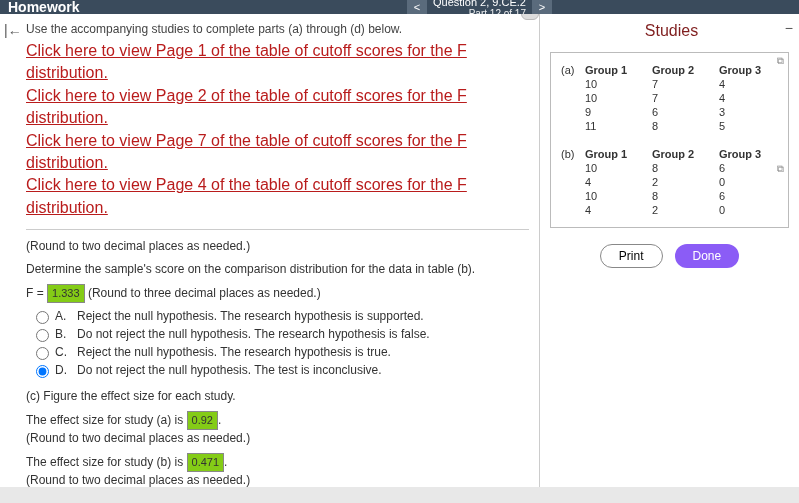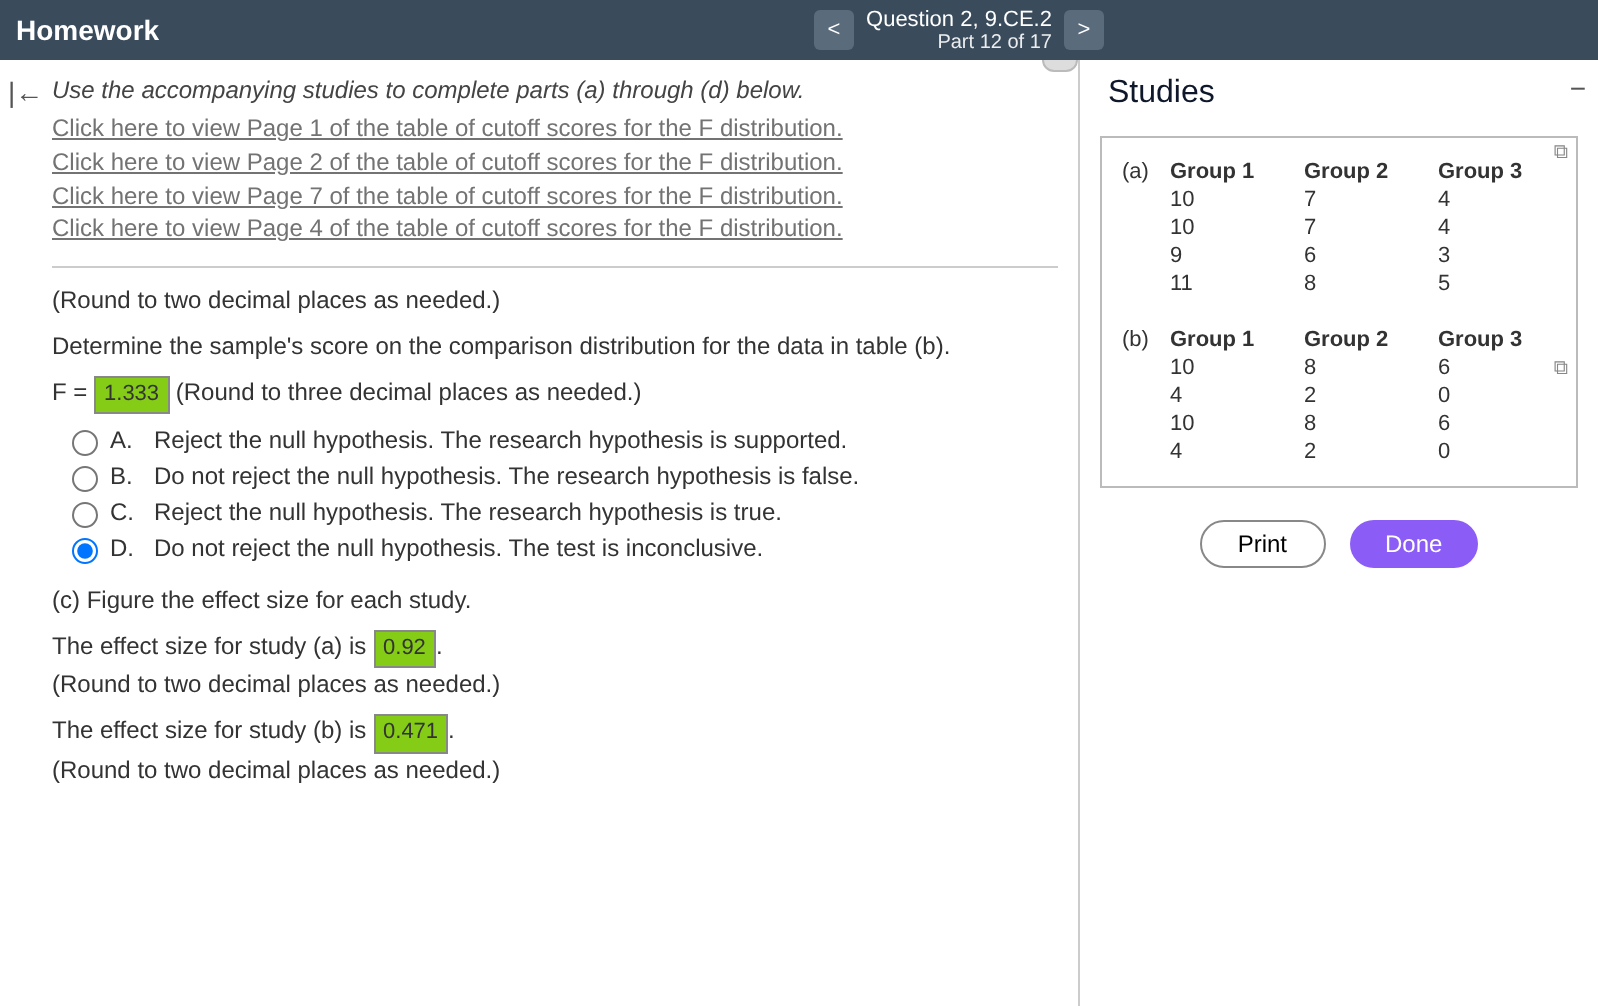--- a/index.html
+++ b/index.html
@@ -1,40 +1,40 @@
 <!DOCTYPE html>
 <html><head>
 <meta charset="utf-8">
 <style>
 * { box-sizing: border-box; margin: 0; padding: 0; }
 body { font-family: Arial, sans-serif; font-size: 12px; color: #333; background: #e8e8e8; width: 799px; height: 503px; overflow: hidden; position: relative; }
-.header { background: #3a4b5c; color: #fff; display: flex; align-items: center; height: 30px; padding: 0 8px; }
+.header { background: #3a4b5c; color: #fff; display: flex; align-items: center; height: 14px; padding: 0 8px; }
 .header-title { font-size: 14px; font-weight: bold; flex: 0 0 160px; }
 .header-center { flex: 1; display: flex; align-items: center; justify-content: center; gap: 6px; }
 .nav-btn { background: #5a6b7c; color: #fff; border: none; width: 20px; height: 20px; border-radius: 3px; cursor: pointer; font-size: 11px; }
 .qlabel { font-size: 11px; text-align: center; }
 .qlabel .small { font-size: 10px; opacity: .9; text-align: right; }
 .main { display: flex; height: calc(100% - 30px); }
 .left { flex: 1; background: #fff; padding: 8px 10px 8px 26px; position: relative; overflow: hidden; }
 .collapse { position: absolute; left: 4px; top: 8px; color: #555; cursor: pointer; font-size: 14px; }
-.instr { margin-bottom: 4px; font-size: 12px; color: #444; font-style: italic; }
+.instr { margin-bottom: 4px; font-size: 12px; color: #444; }
 .instr-row { display: flex; align-items: center; gap: 6px; margin-bottom: 6px; }
 .grid-icon { width: 14px; height: 14px; background: #2a6cb8; display: inline-block; border-radius: 2px; position: relative; }
 .grid-icon::before { content: ""; position: absolute; inset: 2px; background: repeating-linear-gradient(#fff 0 1px, transparent 1px 3px), repeating-linear-gradient(90deg, #fff 0 1px, transparent 1px 3px); }
-.link { color: #737373; text-decoration: underline; cursor: pointer; display: block; font-size: 12px; line-height: 1.4; }
+.link { color: #b91c1c; text-decoration: underline; cursor: pointer; display: block; font-size: 16px; line-height: 1.4; }
 .hr { border: none; border-top: 1px solid #ccc; margin: 10px 0 8px 0; position: relative; }
 .hr-handle { position: absolute; right: 0; top: -6px; width: 18px; height: 12px; background: #ddd; border: 1px solid #bbb; border-radius: 6px; }
 .para { margin: 6px 0; font-size: 12px; color: #333; line-height: 1.4; }
 .input-val { display: inline-block; border: 1px solid #888; padding: 1px 4px; background: #84cc16; min-width: 30px; font-size: 11px; }
 .choices { margin: 6px 0 10px 10px; }
 .choice { display: flex; align-items: flex-start; gap: 6px; margin: 3px 0; font-size: 12px; }
 .choice input { margin-top: 2px; flex-shrink: 0; }
 .choice .lbl { flex-shrink: 0; width: 16px; }
 .right { width: 260px; background: #fff; border-left: 1px solid #ccc; padding: 6px 10px; position: relative; display: flex; flex-direction: column; }
-.right-title { font-size: 16px; color: #0f172a; margin: 2px 0 12px 4px; }
+.right-title { font-size: 16px; color: #7f1d1d; margin: 2px 0 12px 4px; text-align: center; }
 .minimize { position: absolute; right: 6px; top: 6px; font-size: 14px; color: #555; cursor: pointer; }
 .tables-box { border: 1px solid #bbb; padding: 10px 6px; font-size: 11px; position: relative; }
 .popout { position: absolute; right: 4px; top: 2px; font-size: 10px; color: #888; cursor: pointer; }
 .popout2 { position: absolute; right: 4px; top: 110px; font-size: 10px; color: #888; cursor: pointer; }
 .tbl { width: 100%; border-collapse: collapse; margin-bottom: 14px; }
 .tbl td, .tbl th { text-align: left; padding: 1px 4px; font-size: 11px; font-weight: normal; color: #333; }
 .tbl th { font-weight: bold; }
 .tbl .rowlbl { text-align: left; width: 24px; vertical-align: top; font-size: 11px; }
 .btns { display: flex; justify-content: center; gap: 12px; margin-top: 16px; }
 .pbtn { border: 1px solid #888; background: #fff; padding: 4px 18px; border-radius: 14px; font-size: 12px; cursor: pointer; }

